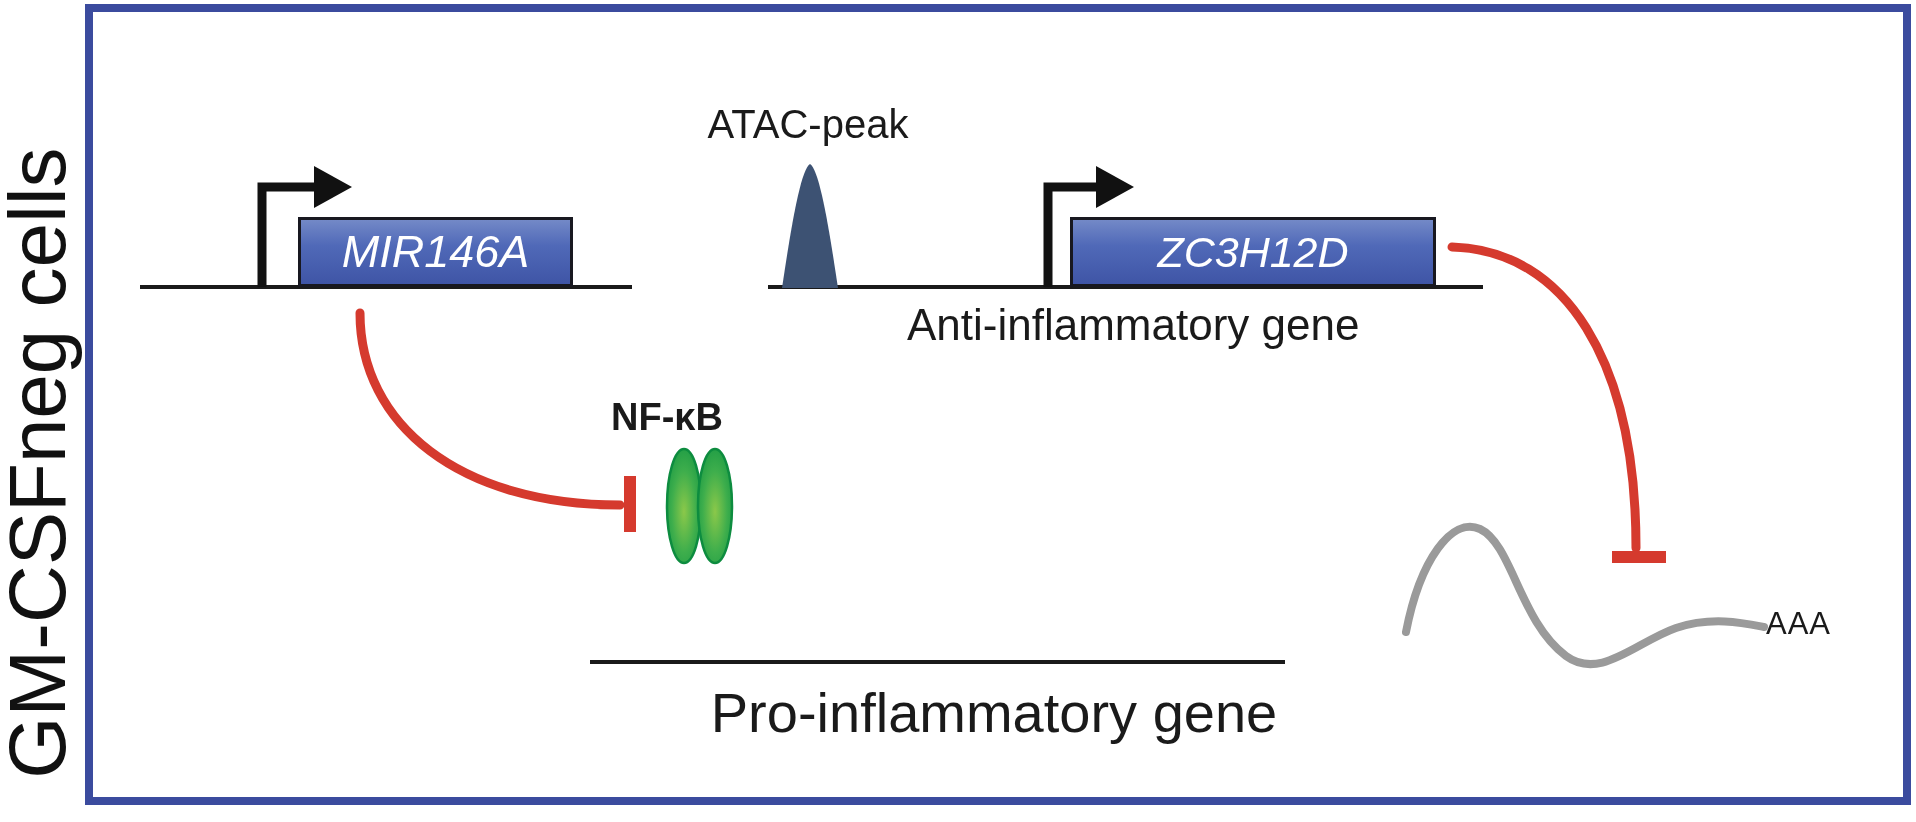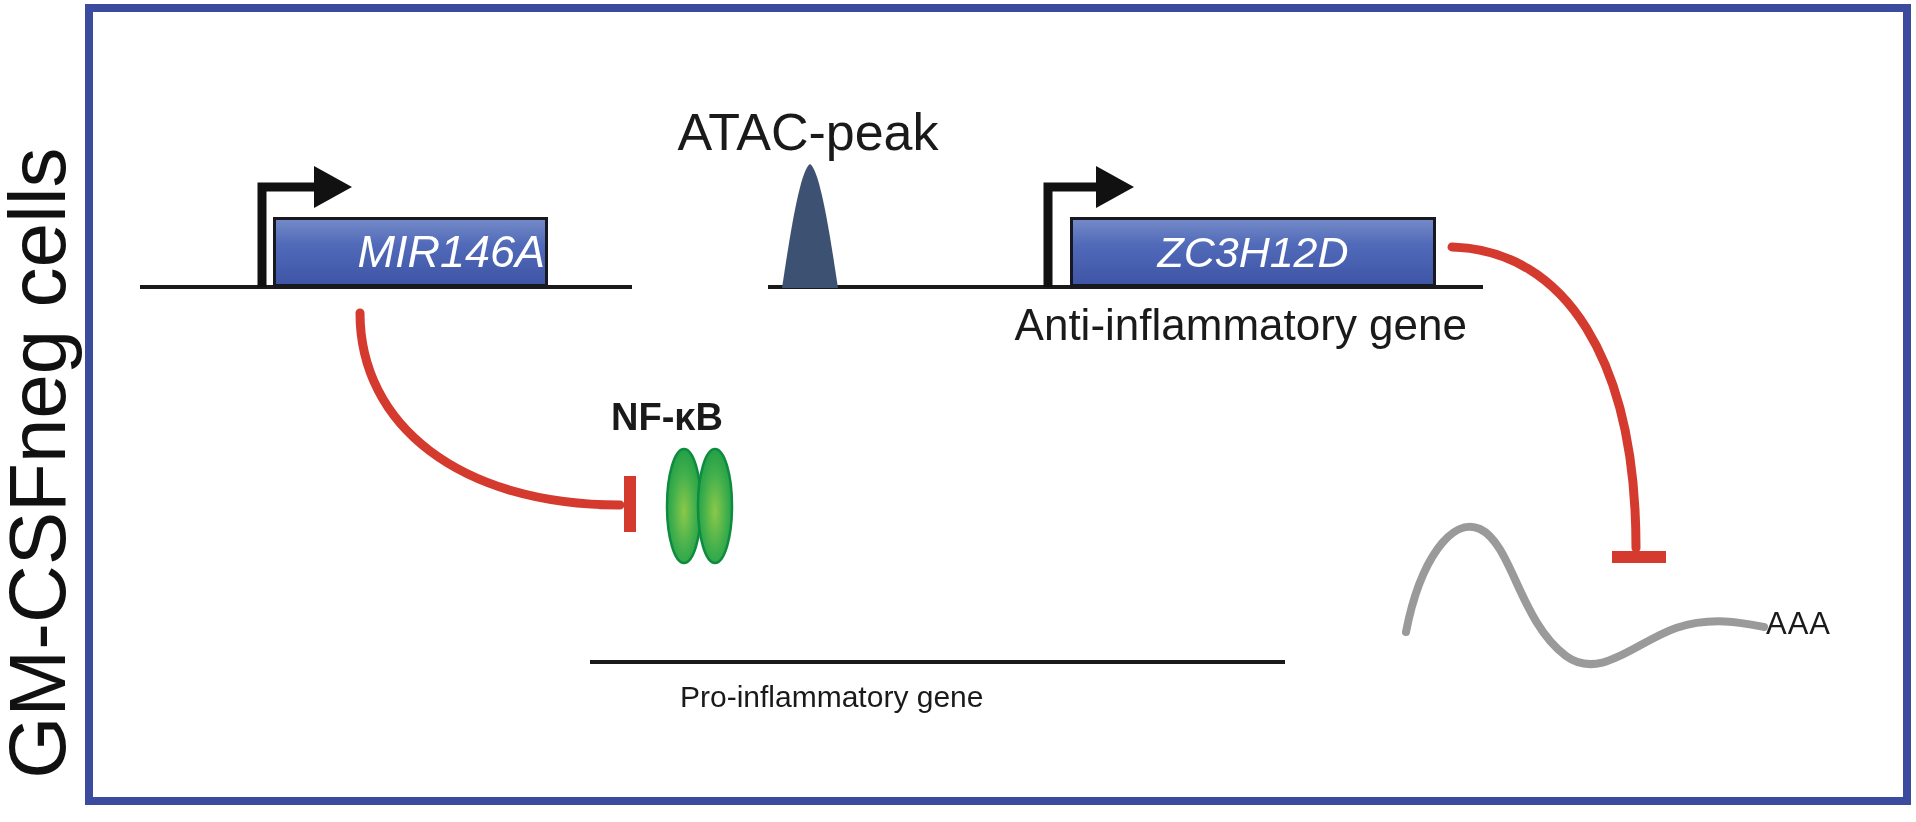--- a/index.html
+++ b/index.html
@@ -19,31 +19,31 @@
   }
   svg.layer{position:absolute;left:0;top:0;}
   .gene-box{
     position:absolute;box-sizing:border-box;border:3px solid #181820;
     display:flex;align-items:center;justify-content:center;
   }
   .gene-box.blue{background:linear-gradient(180deg,#7389c7 0%,#5069b8 40%,#3f55a6 100%);}
   .gene-box.blue .gene-text{color:#ffffff;font-style:italic;}
   .gene-box.orange{background:linear-gradient(180deg,#f6c155 0%,#eda833 45%,#dc9522 100%);}
   .gene-box.orange .gene-text{color:#201403;font-style:italic;}
-  .mir146a-box{left:273px;top:217px;width:275px;height:70px;justify-content:flex-end;}
+  .mir146a-box{left:298px;top:217px;width:275px;height:70px;}
   .mir146a-box .gene-text{font-size:45px;}
   .zc3h12d-box{left:1070px;top:217px;width:366px;height:70px;}
   .zc3h12d-box .gene-text{font-size:43px;}
   .csf2-box{left:817px;top:592px;width:447px;height:70px;}
   .csf2-box .gene-text{font-size:46px;}
   .txt{position:absolute;color:#1a1a1a;white-space:nowrap;}
-  .atac-label{left:640px;top:102px;width:336px;text-align:center;font-size:52px;}
-  .anti-label{left:907px;top:300px;width:560px;text-align:right;font-size:44px;}
+  .atac-label{left:640px;top:102px;width:336px;text-align:center;font-size:40px;}
+  .anti-label{left:907px;top:300px;width:560px;text-align:left;font-size:44px;}
   .nfkb-label{left:611px;top:396px;width:200px;text-align:left;font-size:38px;font-weight:bold;}
-  .pro-label{left:680px;top:680px;width:580px;font-size:30px;}
+  .pro-label{left:704px;top:680px;width:580px;text-align:center;font-size:56px;}
   .aaa-label{left:1766px;top:606px;font-size:31px;font-weight:normal;letter-spacing:1px;}
 </style>
 </head>
 <body>
 
 <div class="stage">
 
   <div class="side-label">GM-CSFneg cells</div>
 
   <div class="frame"></div>

